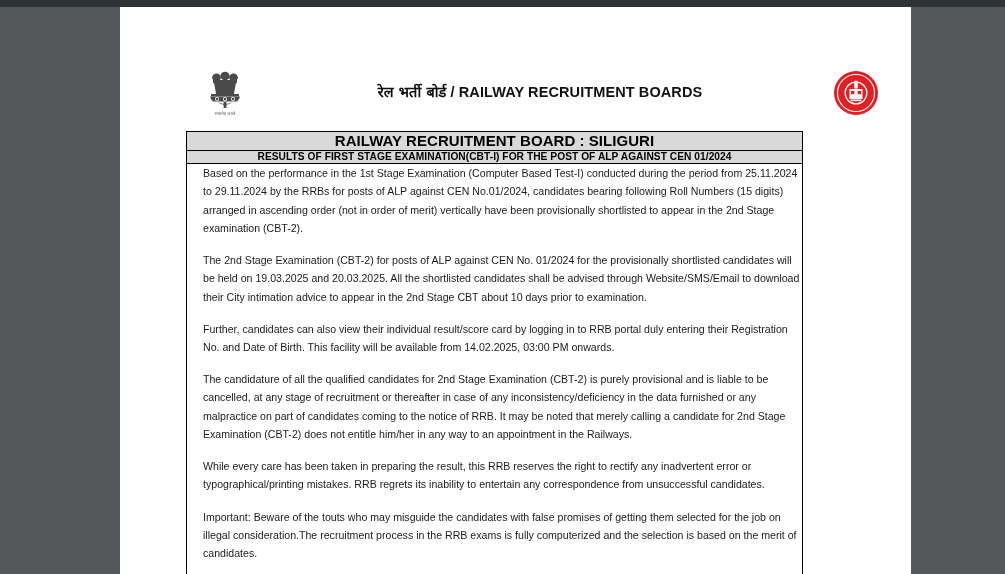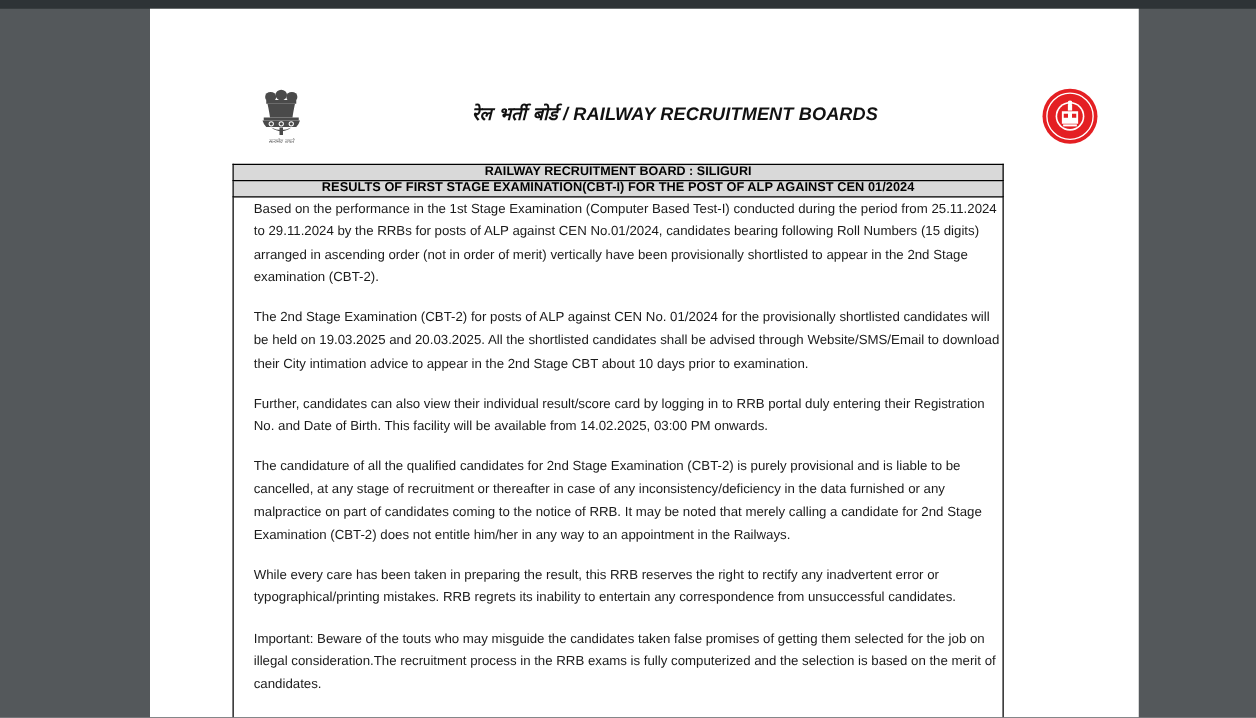--- a/index.html
+++ b/index.html
@@ -32,21 +32,20 @@
   #page-inner {
     padding: 0;
   }
 
   
   .letterhead {
     display: flex;
     align-items: center;
     justify-content: flex-end;
     padding: 62px 27px 8px 78px;
-    font-style: italic;
   }
   .emblem-left { width: 54px; flex: 0 0 54px; text-align: center; }
   .emblem-right { width: 56px; flex: 0 0 56px; text-align: center; }
   .head-titles { flex: 1 1 auto; text-align: center; padding: 0 6px; }
   .head-line1 {
     font-size: 14.5px;
     font-weight: bold;
     color: #111;
     letter-spacing: .1px;
     white-space: nowrap;
@@ -76,21 +75,21 @@
   }
   table.notice td {
     border: 1px solid #000;
     padding: 0;
     vertical-align: top;
   }
   td.hdr {
     background: #d9d9d9;
     text-align: center;
     font-weight: bold;
-    font-size: 10px;
+    font-size: 15px;
     color: #000;
     padding: 2px 4px 3px 4px;
     letter-spacing: .05px;
     line-height: 1.2;
   }
   td.hdr.sub { font-size: 10.2px; margin-left: 12px; }
   td.body {
     padding: 10px 7px 10px 7px;
     font-size: 10.6px;
     color: #1a1a1a;
@@ -164,21 +163,21 @@
           <tr>
             <td class="hdr sub">RESULTS OF FIRST STAGE EXAMINATION(CBT-I) FOR THE POST OF ALP AGAINST CEN 01/2024</td>
           </tr>
           <tr>
             <td class="body">
               <p>Based on the performance in the 1st Stage Examination (Computer Based Test-I) conducted during the period from 25.11.2024 to 29.11.2024 by the RRBs for posts of ALP against CEN No.01/2024, candidates bearing following Roll Numbers (15 digits) arranged in ascending order (not in order of merit) vertically have been provisionally shortlisted to appear in the 2nd Stage examination (CBT-2).</p>
               <p>The 2nd Stage Examination (CBT-2) for posts of ALP against CEN No. 01/2024 for the provisionally shortlisted candidates will be held on 19.03.2025 and 20.03.2025. All the shortlisted candidates shall be advised through Website/SMS/Email to download their City intimation advice to appear in the 2nd Stage CBT about 10 days prior to examination.</p>
               <p>Further, candidates can also view their individual result/score card by logging in to RRB portal duly entering their Registration No. and Date of Birth. This facility will be available from 14.02.2025, 03:00 PM onwards.</p>
               <p>The candidature of all the qualified candidates for 2nd Stage Examination (CBT-2) is purely provisional and is liable to be cancelled, at any stage of recruitment or thereafter in case of any inconsistency/deficiency in the data furnished or any malpractice on part of candidates coming to the notice of RRB. It may be noted that merely calling a candidate for 2nd Stage Examination (CBT-2) does not entitle him/her in any way to an appointment in the Railways.</p>
               <p>While every care has been taken in preparing the result, this RRB reserves the right to rectify any inadvertent error or typographical/printing mistakes. RRB regrets its inability to entertain any correspondence from unsuccessful candidates.</p>
-              <p>Important: Beware of the touts who may misguide the candidates taken false promises of getting them selected for the job on illegal consideration.The recruitment process in the RRB exams is fully computerized and the selection is based on the merit of candidates.</p>
+              <p>Important: Beware of the touts who may misguide the candidates with false promises of getting them selected for the job on illegal consideration.The recruitment process in the RRB exams is fully computerized and the selection is based on the merit of candidates.</p>
               <p class="last">Candidates are advised to regularly visit RRB's official website for regular updates and information.</p>
             </td>
           </tr>
 
         </tbody>
       </table>
 
     </div>
   </div>
 </div>

